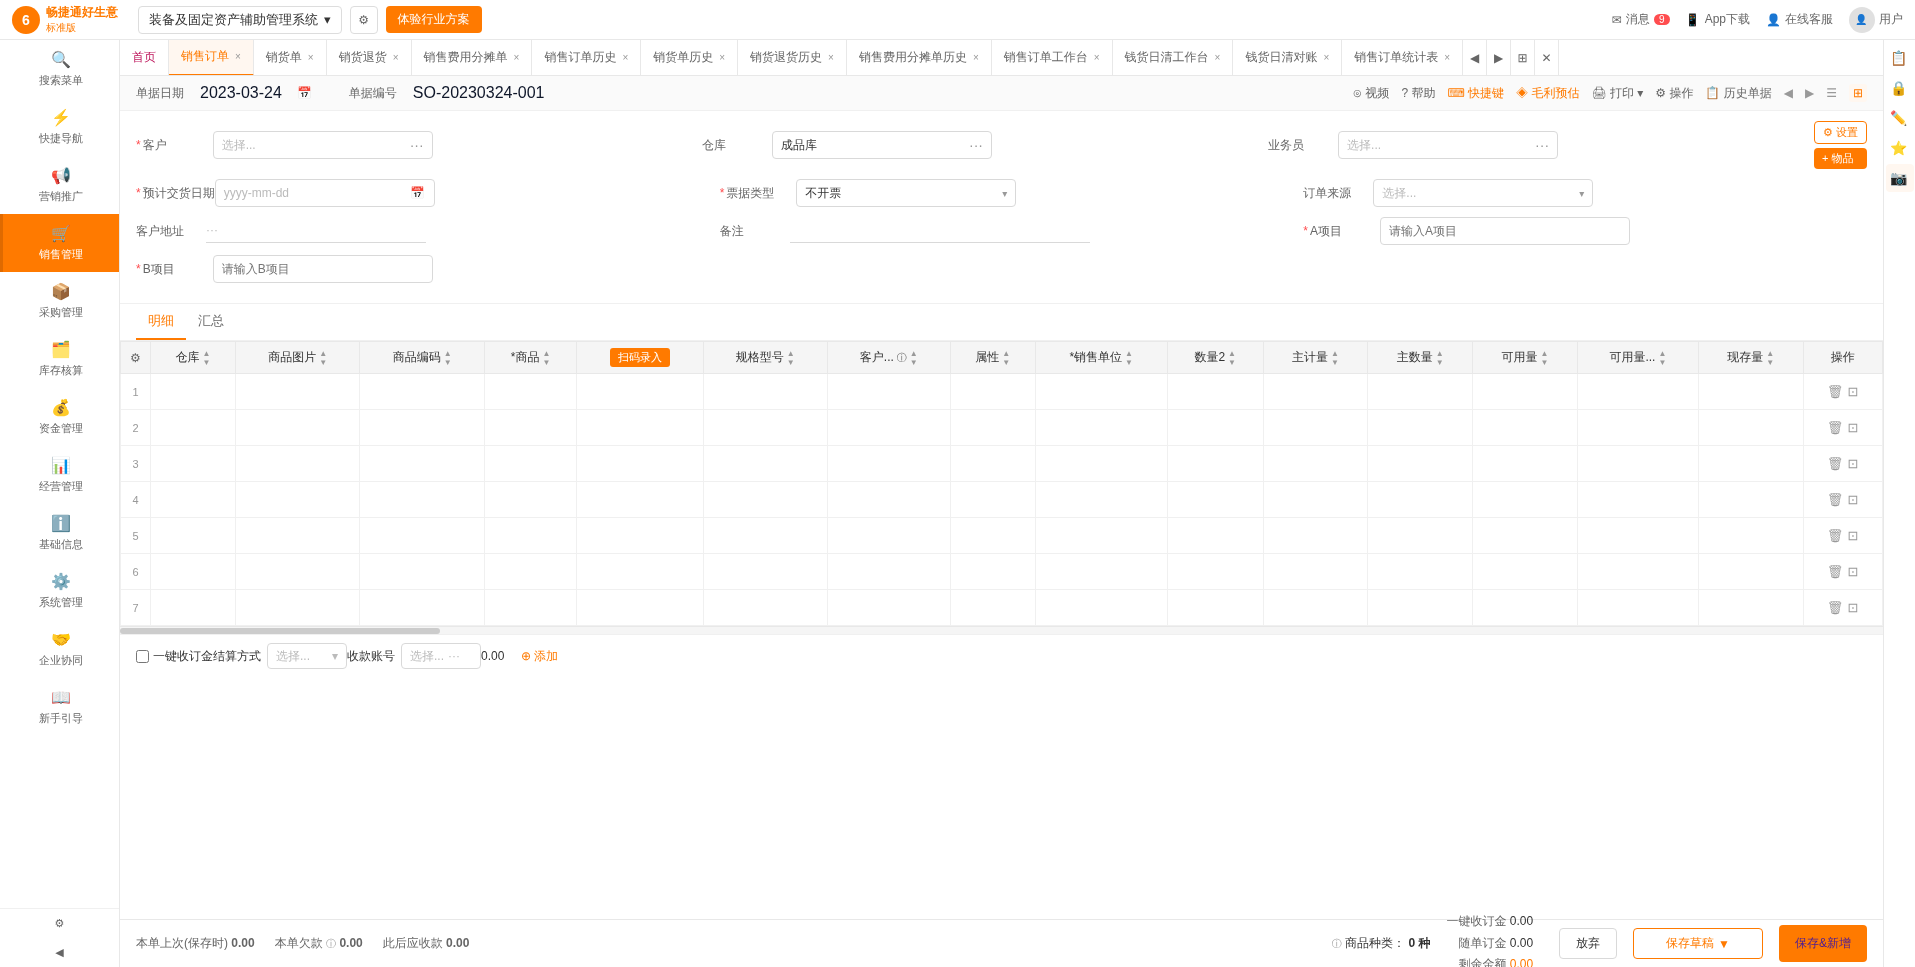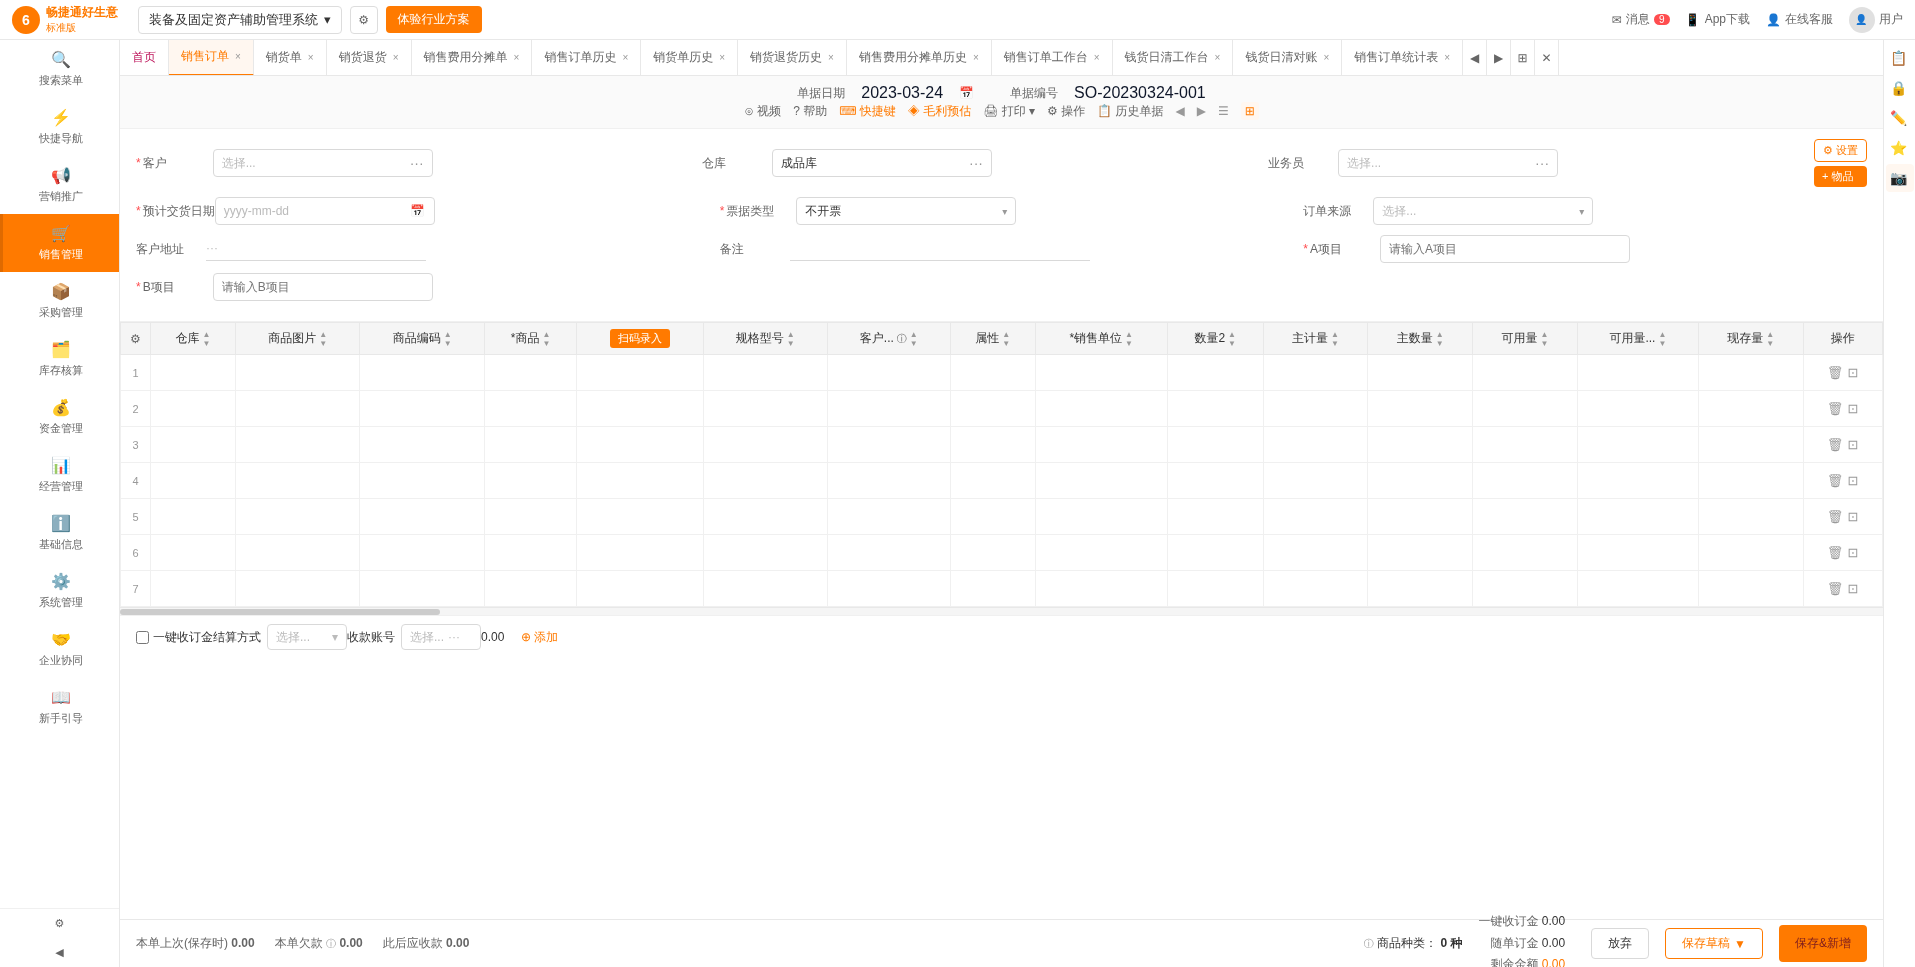--- a/index.html
+++ b/index.html
@@ -32,21 +32,21 @@
     .sidebar-bottom-item { display: flex; flex-direction: column; align-items: center; padding: 8px 4px; cursor: pointer; color: #666; font-size: 11px; gap: 3px; }
 
     
     .tab-item { padding: 0 12px; height: 36px; display: flex; align-items: center; gap: 4px; cursor: pointer; font-size: 12px; color: #666; white-space: nowrap; border-right: 1px solid #e8e8e8; flex-shrink: 0; }
     .tab-item.active { color: #ff7a00; background: #fff7f0; border-bottom: 2px solid #ff7a00; }
     .tab-item:first-child { color: #be185d; }
     .tab-close { color: #999; font-size: 10px; cursor: pointer; margin-left: 2px; }
     .tab-nav-btn { width: 24px; height: 36px; display: flex; align-items: center; justify-content: center; cursor: pointer; color: #666; flex-shrink: 0; border-right: 1px solid #e8e8e8; }
 
     
-    .form-header { padding: 8px 16px; border-bottom: 1px solid #f0f0f0; display: flex; align-items: center; justify-content: space-between; background: #fafafa; flex-direction: column; }
+    .form-header { padding: 8px 16px; border-bottom: 1px solid #f0f0f0; display: flex; align-items: center; justify-content: space-between; background: #fafafa; }
     .form-header-left { display: flex; align-items: center; gap: 16px; }
     .form-header-right { display: flex; align-items: center; gap: 12px; font-size: 12px; color: #666; }
     .form-header-label { color: #666; font-size: 12px; }
     .form-header-value { color: #0f172a; font-size: 16px; }
     .header-action { display: flex; align-items: center; gap: 4px; cursor: pointer; color: #666; }
     .header-action.orange { color: #ff7a00; }
 
     
     .form-fields { padding: 10px 16px; background: #fff; border-bottom: 1px solid #f0f0f0; }
     .form-row { display: flex; align-items: center; margin-bottom: 10px; gap: 0; }
@@ -91,22 +91,22 @@
     .footer-num { color: #333; font-size: 12px; min-width: 40px; }
     .add-btn { color: #ff7a00; cursor: pointer; display: flex; align-items: center; gap: 3px; }
 
     
     .bottom-bar { height: 48px; background: #fff; border-top: 1px solid #e8e8e8; display: flex; align-items: center; padding: 0 16px; justify-content: space-between; flex-shrink: 0; }
     .bottom-bar-left { display: flex; align-items: center; gap: 20px; font-size: 12px; color: #666; }
     .summary-box { text-align: right; font-size: 12px; color: #666; line-height: 1.8; margin-right: 10px; }
     .summary-value { color: #333; font-weight: 500; }
     .summary-value.orange { color: #ff7a00; }
     .discard-btn { border: 1px solid #d9d9d9; background: #fff; border-radius: 4px; padding: 6px 16px; cursor: pointer; color: #333; font-size: 12px; }
-    .save-draft-btn { border: 1px solid #ff7a00; background: #fff; color: #ff7a00; border-radius: 4px; padding: 6px 16px; cursor: pointer; font-size: 12px; display: flex; align-items: center; gap: 4px; }
-    .save-new-btn { background: #ff7a00; color: #7f1d1d; border: none; border-radius: 4px; padding: 10px 16px; cursor: pointer; font-size: 12px; }
+    .save-draft-btn { border: 1px solid #ff7a00; background: #fff; color: #ff7a00; border-radius: 4px; padding: 6px 32px; cursor: pointer; font-size: 12px; display: flex; align-items: center; gap: 4px; }
+    .save-new-btn { background: #ff7a00; color: #4c1d95; border: none; border-radius: 4px; padding: 10px 16px; cursor: pointer; font-size: 12px; }
 
     
     .right-sidebar { width: 32px; background: #fff; border-left: 1px solid #e8e8e8; display: flex; flex-direction: column; align-items: center; padding: 4px 0; gap: 2px; flex-shrink: 0; }
     .right-sidebar-icon { width: 28px; height: 28px; display: flex; align-items: center; justify-content: center; cursor: pointer; color: #999; font-size: 14px; border-radius: 4px; }
     .right-sidebar-icon.orange { background: #fff7f0; color: #ff7a00; }
 
     
     ::-webkit-scrollbar { width: 6px; height: 6px; }
     ::-webkit-scrollbar-track { background: #f0f0f0; }
     ::-webkit-scrollbar-thumb { background: #ccc; border-radius: 3px; }
@@ -381,20 +381,24 @@
 
           <div class="form-row">
             <div class="form-field" style="flex:2;">
               <span class="field-required">*</span>
               <span class="field-label">B项目</span>
               <input type="text" class="field-input" style="flex: 1 1 0%; max-width: 220px;" placeholder="请输入B项目">
             </div>
           </div>
         </div>
 
+        <div class="detail-tabs">
+          <div class="detail-tab active">明细</div>
+          <div class="detail-tab">汇总</div>
+        </div>
 
         <div class="table-container">
           <table class="data-table">
             <thead>
               <tr>
                 <th style="width:30px;">
                   <span class="settings-col-icon">⚙</span>
                 </th>
                 <th>
                   <div class="th-sort">

